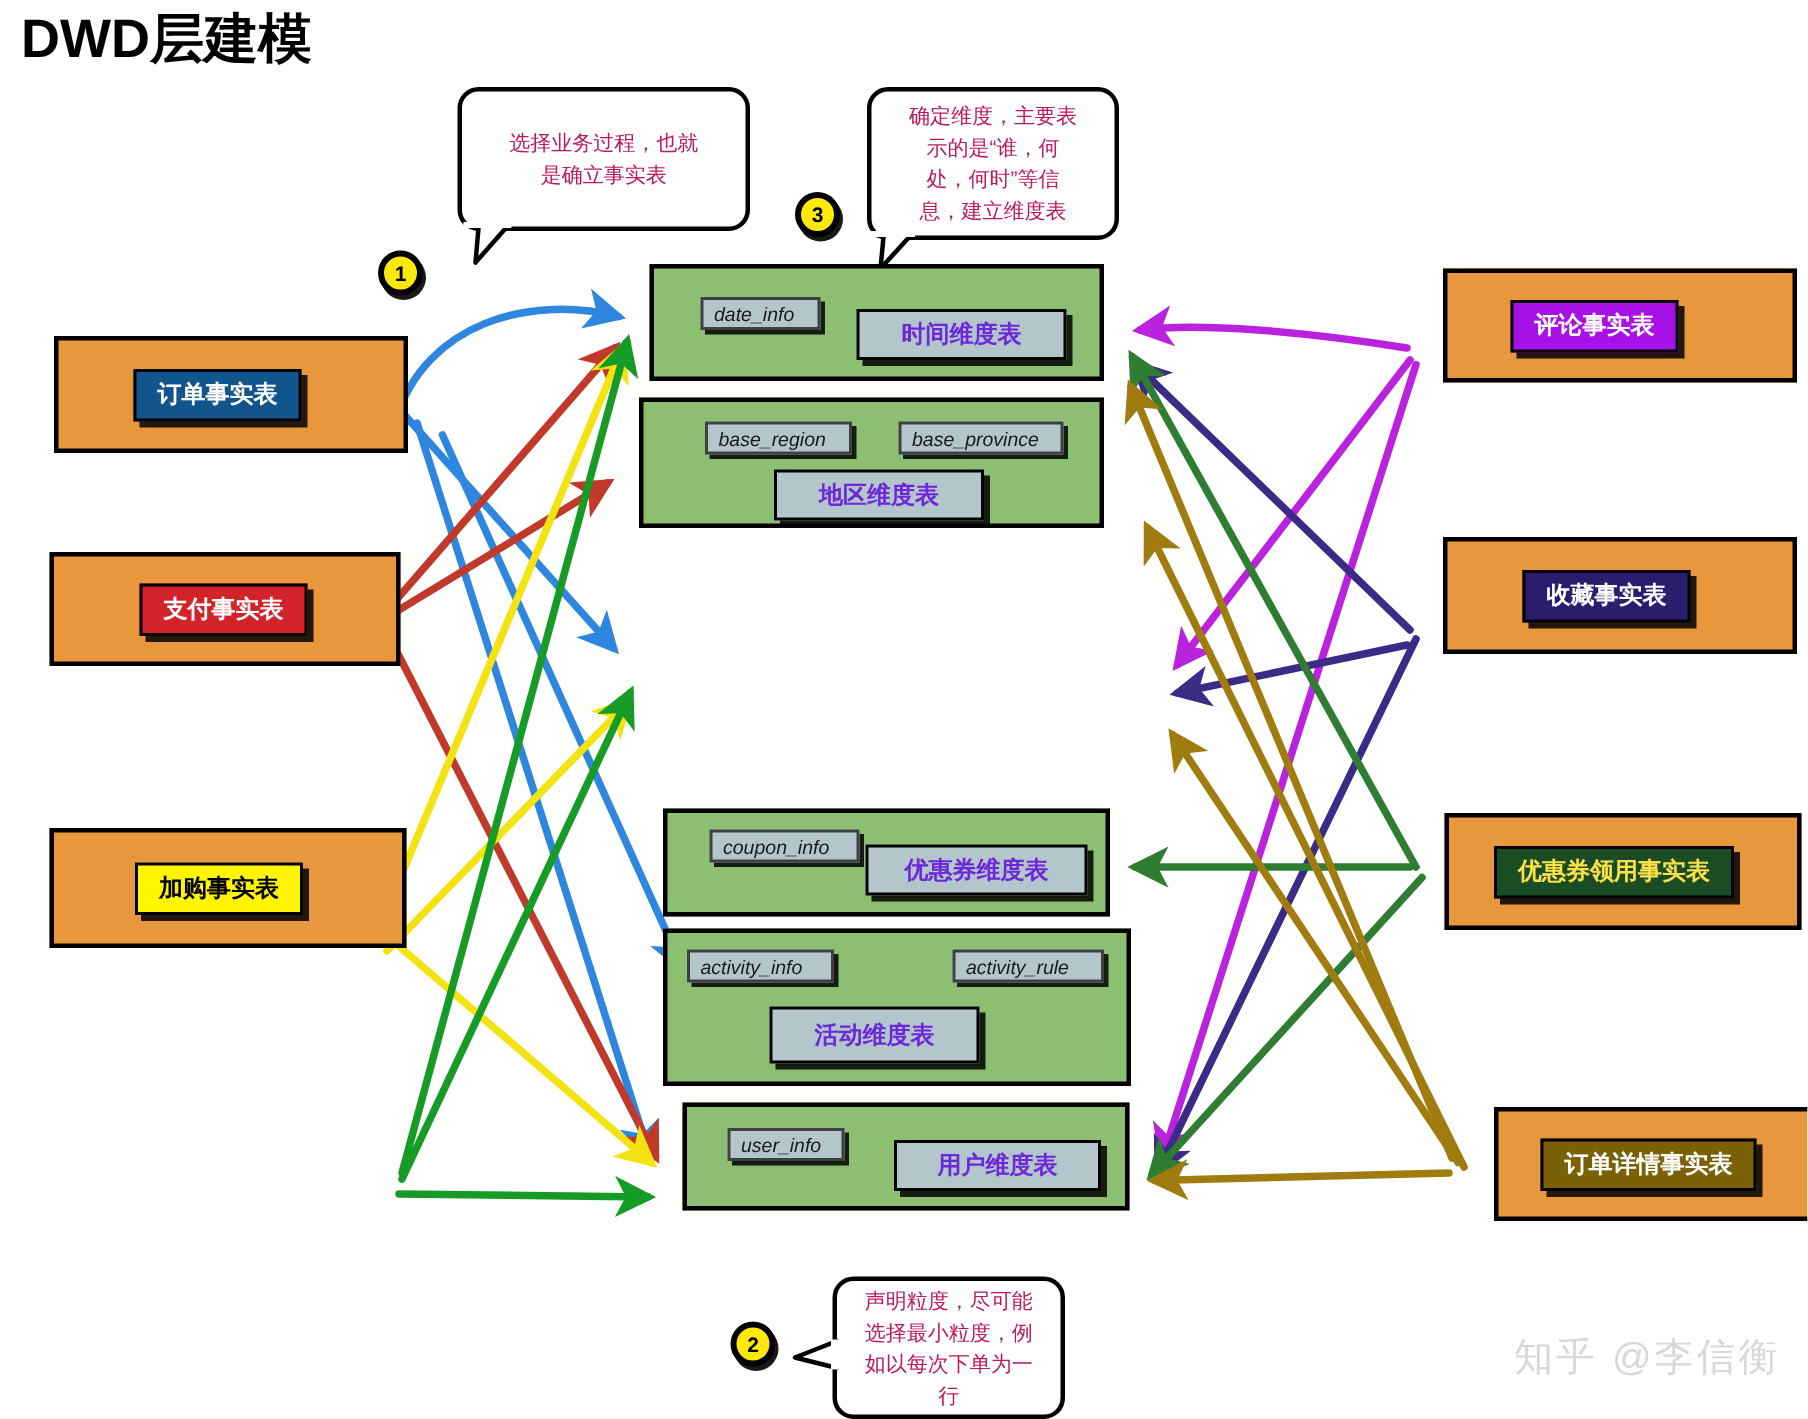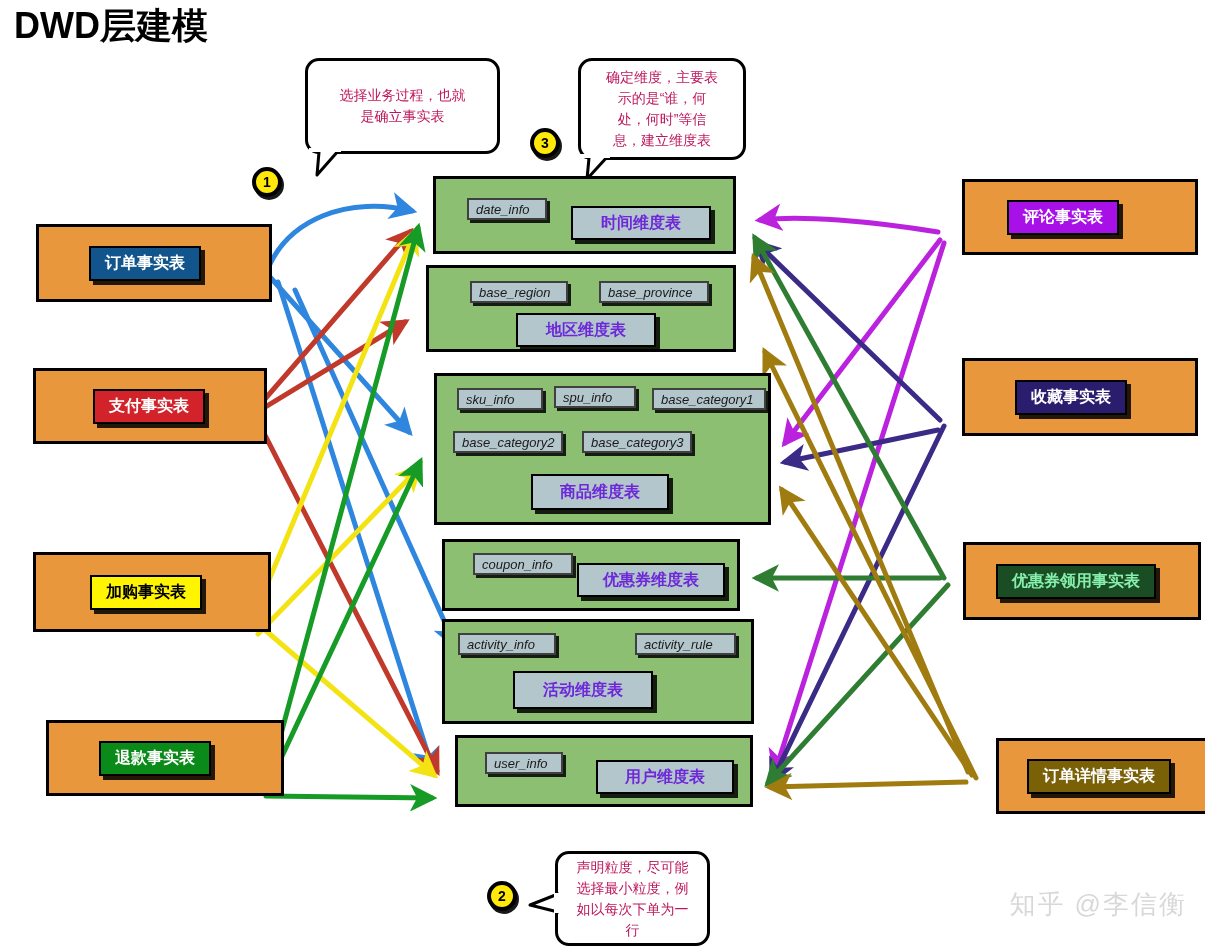--- a/index.html
+++ b/index.html
@@ -249,59 +249,48 @@
   </div>
 
   <div class="fact-card" style="left:5px; top:368px; width:234px; height:76px;">
     <div class="fact-inner" style="left:57px; position:relative; background:#d2222a; color:#ffffff;">支付事实表</div>
   </div>
 
   <div class="fact-card" style="left:5px; top:552px; width:238px; height:80px;">
     <div class="fact-inner" style="left:54px; position:relative; background:#fff500; color:#000000;">加购事实表</div>
   </div>
 
-  <div class="fact-card" style="left:18px; top:720px; width:238px; height:76px;">
-    <div class="fact-inner" style="left:50px; position:relative; background:#0a8a18; color:#ffffff;">退款事实表</div>
-  </div>
 
   <div class="fact-card" style="left:934px; top:179px; width:236px; height:76px;">
     <div class="fact-inner" style="left:42px; position:relative; background:#a711e8; color:#ffffff;">评论事实表</div>
   </div>
 
   <div class="fact-card" style="left:934px; top:358px; width:236px; height:78px;">
     <div class="fact-inner" style="left:50px; position:relative; background:#2b1d6e; color:#ffffff;">收藏事实表</div>
   </div>
 
   <div class="fact-card" style="left:935px; top:542px; width:238px; height:78px;">
-    <div class="fact-inner" style="left:30px; position:relative; background:#1b4d25; color:#86efac;">优惠券领用事实表</div>
+    <div class="fact-inner" style="left:30px; position:relative; background:#1b4d25; color:#fde047;">优惠券领用事实表</div>
   </div>
 
   <div class="fact-card" style="left:968px; top:738px; width:237px; height:76px;">
     <div class="fact-inner" style="left:28px; position:relative; background:#7a6108; color:#ffffff;">订单详情事实表</div>
   </div>
 
   <div class="dim-card" style="left:433px; top:176px; width:303px; height:78px;">
     <div class="src-chip" style="left:31px; top:19px; width:80px; height:22px;">date_info</div>
     <div class="dim-title" style="left:135px; top:27px; width:140px; height:34px;">时间维度表</div>
   </div>
 
   <div class="dim-card" style="left:426px; top:265px; width:310px; height:87px;">
     <div class="src-chip" style="left:41px; top:13px; width:98px; height:22px;">base_region</div>
     <div class="src-chip" style="left:170px; top:13px; width:110px; height:22px;">base_province</div>
     <div class="dim-title" style="left:87px; top:45px; width:140px; height:34px;">地区维度表</div>
   </div>
 
-  <div class="dim-card" style="left:434px; top:373px; width:337px; height:152px;">
-    <div class="src-chip" style="left:20px; top:12px; width:86px; height:22px;">sku_info</div>
-    <div class="src-chip" style="left:117px; top:10px; width:82px; height:22px;">spu_info</div>
-    <div class="src-chip" style="left:215px; top:12px; width:114px; height:22px;">base_category1</div>
-    <div class="src-chip" style="left:16px; top:55px; width:110px; height:22px;">base_category2</div>
-    <div class="src-chip" style="left:145px; top:55px; width:110px; height:22px;">base_category3</div>
-    <div class="dim-title" style="left:94px; top:98px; width:138px; height:36px;">商品维度表</div>
-  </div>
 
   <div class="dim-card" style="left:442px; top:539px; width:298px; height:72px;">
     <div class="src-chip" style="left:28px; top:11px; width:100px; height:22px;">coupon_info</div>
     <div class="dim-title" style="left:132px; top:21px; width:148px; height:34px;">优惠券维度表</div>
   </div>
 
   <div class="dim-card" style="left:442px; top:619px; width:312px; height:105px;">
     <div class="src-chip" style="left:13px; top:11px; width:98px; height:22px;">activity_info</div>
     <div class="src-chip" style="left:190px; top:11px; width:101px; height:22px;">activity_rule</div>
     <div class="dim-title" style="left:68px; top:49px; width:140px; height:38px;">活动维度表</div>

